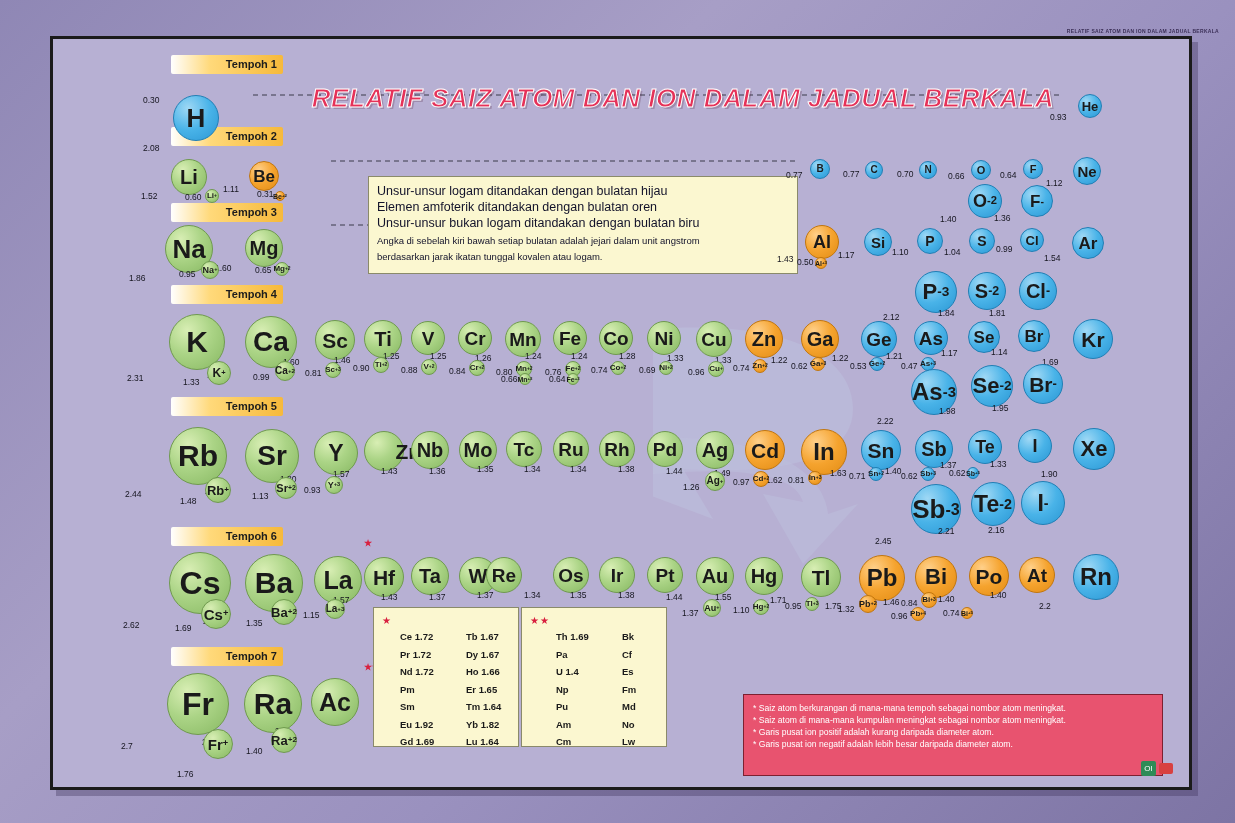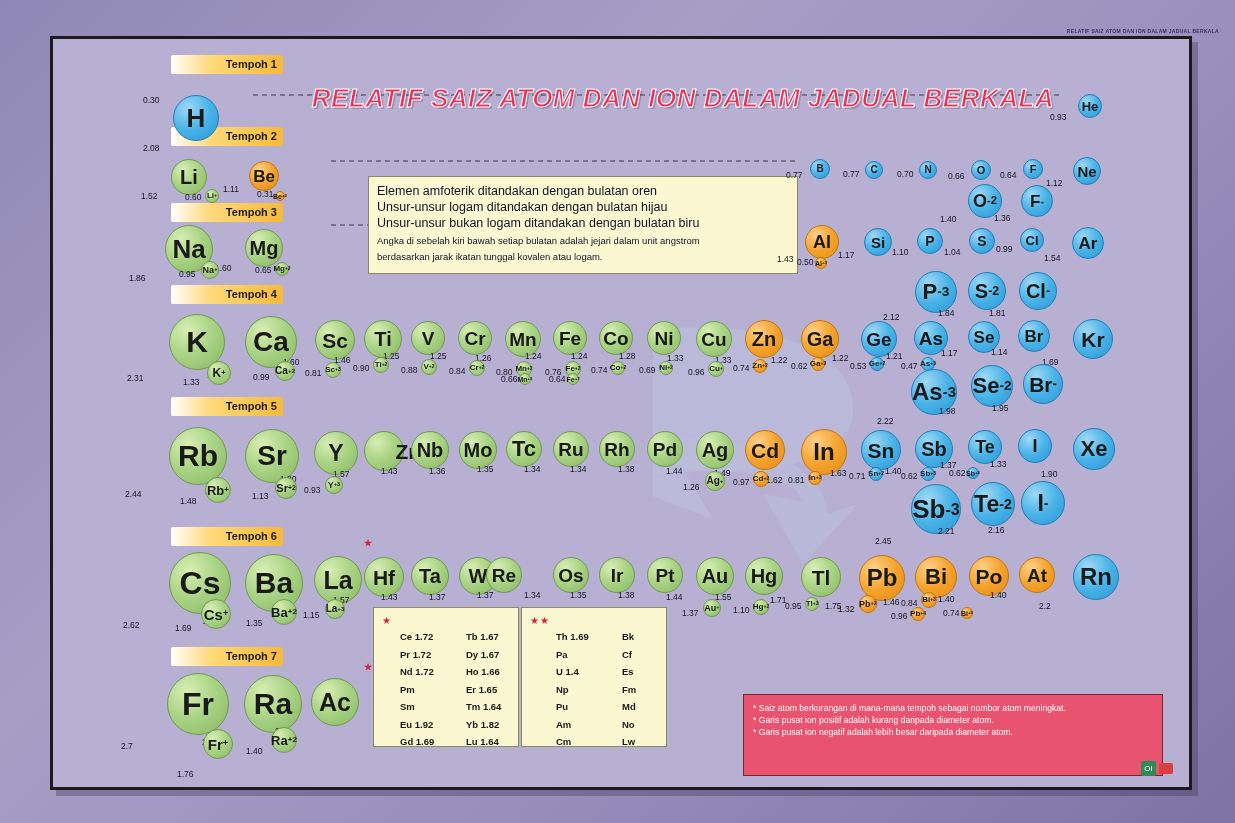--- a/index.html
+++ b/index.html
@@ -136,22 +136,22 @@
           <span>Tempoh 5</span>
         </div>
       <div class="period-tag" style="left:118px;top:488px">
           <span>Tempoh 6</span>
         </div>
       <div class="period-tag" style="left:118px;top:608px">
           <span>Tempoh 7</span>
         </div>
 
       <div class="legend-box">
+        <div class="l1">Unsur-unsur logam ditandakan dengan bulatan hijau</div>
         <div class="l1">Elemen amfoterik ditandakan dengan bulatan oren</div>
-        <div class="l1">Unsur-unsur logam ditandakan dengan bulatan hijau</div>
         <div class="l1">Unsur-unsur bukan logam ditandakan dengan bulatan biru</div>
         <div class="l2">Angka di sebelah kiri bawah setiap bulatan adalah jejari dalam unit angstrom</div>
         <div class="l2">berdasarkan jarak ikatan tunggal kovalen atau logam.</div>
       </div>
 
       <div id="atom-layer">
           <div class="atom blue" style="left: 120px; top: 56px; width: 44px; height: 44px;">
             <span class="sym" style="font-size: 26px;">H</span>
           </div>
           <div class="rad" style="left: 90px; top: 104px;">2.08</div>
@@ -314,21 +314,21 @@
           <div class="rad" style="left: 280px; top: 430px;">1.57</div>
           <div class="atom green" style="left: 358px; top: 392px; width: 36px; height: 36px;">
             <span class="sym" style="font-size: 20px;">Nb</span>
           </div>
           <div class="rad" style="left: 328px; top: 427px;">1.43</div>
           <div class="atom green" style="left: 406px; top: 392px; width: 36px; height: 36px;">
             <span class="sym" style="font-size: 20px;">Mo</span>
           </div>
           <div class="rad" style="left: 376px; top: 427px;">1.36</div>
           <div class="atom green" style="left: 453px; top: 392px; width: 34px; height: 34px;">
-            <span class="sym" style="font-size: 22px;">Tc</span>
+            <span class="sym" style="font-size: 19px;">Tc</span>
           </div>
           <div class="rad" style="left: 424px; top: 425px;">1.35</div>
           <div class="atom green" style="left: 500px; top: 392px; width: 34px; height: 34px;">
             <span class="sym" style="font-size: 19px;">Ru</span>
           </div>
           <div class="rad" style="left: 471px; top: 425px;">1.34</div>
           <div class="atom green" style="left: 546px; top: 392px; width: 34px; height: 34px;">
             <span class="sym" style="font-size: 19px;">Rh</span>
           </div>
           <div class="rad" style="left: 517px; top: 425px;">1.34</div>
@@ -711,20 +711,21 @@
             <div>Es</div>
             <div>Fm</div>
             <div>Md</div>
             <div>No</div>
             <div>Lw</div>
           </div>
       </div>
 
       <div class="note-red">
         <div>* Saiz atom berkurangan di mana-mana tempoh sebagai nombor atom meningkat.</div>
+        <div>* Saiz atom di mana-mana kumpulan meningkat sebagai nombor atom meningkat.</div>
         <div>* Garis pusat ion positif adalah kurang daripada diameter atom.</div>
         <div>* Garis pusat ion negatif adalah lebih besar daripada diameter atom.</div>
       </div>
 
       <div class="logo">
         <div class="b1">OI</div>
         <div class="b2"></div>
       </div>
 
     </div>

